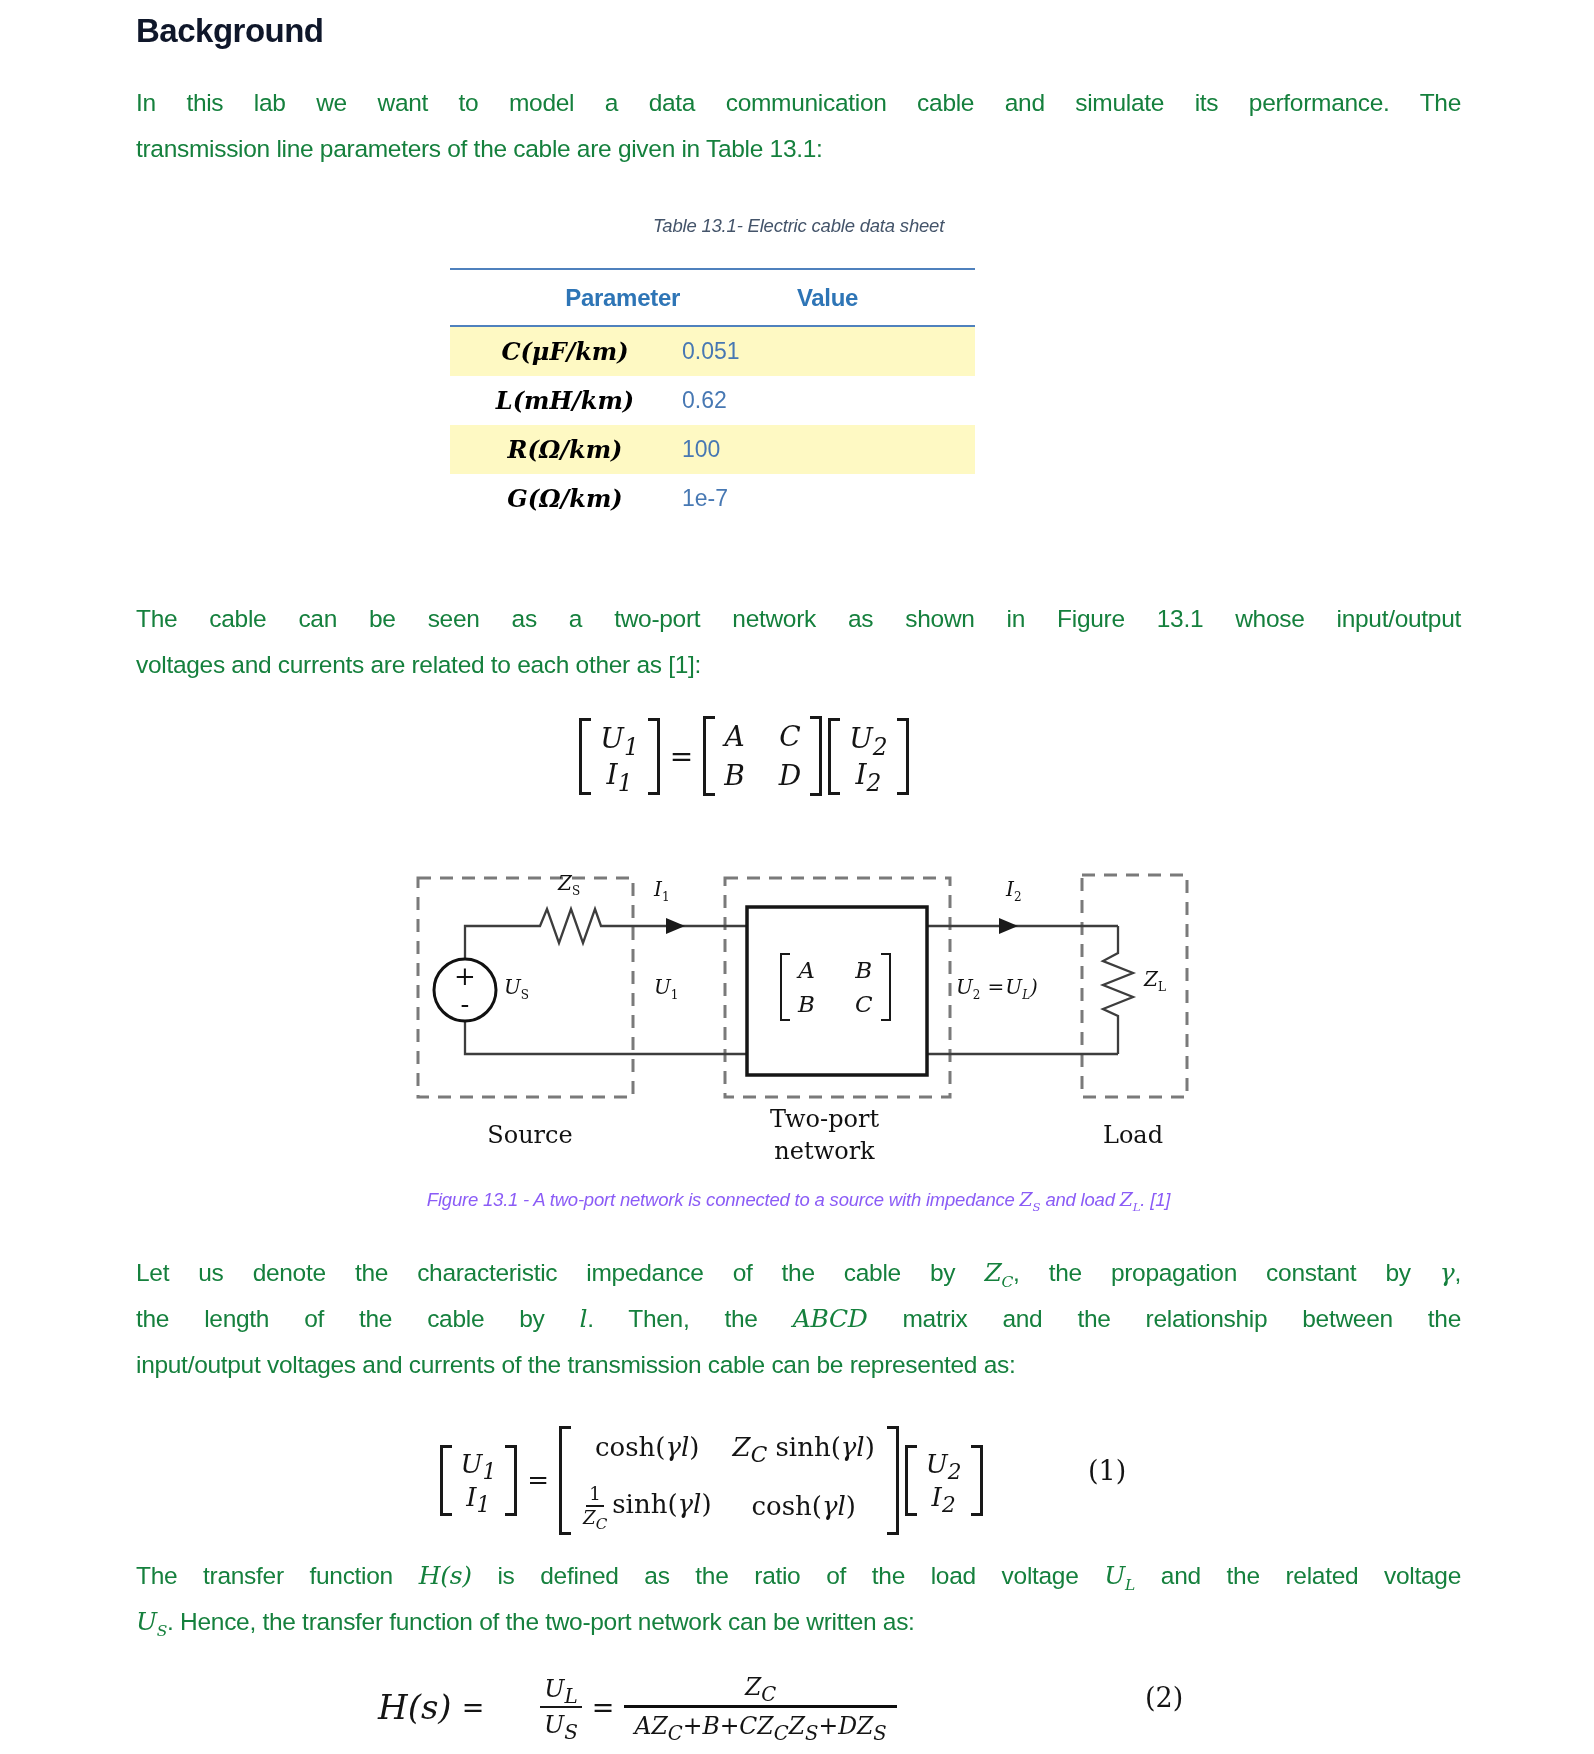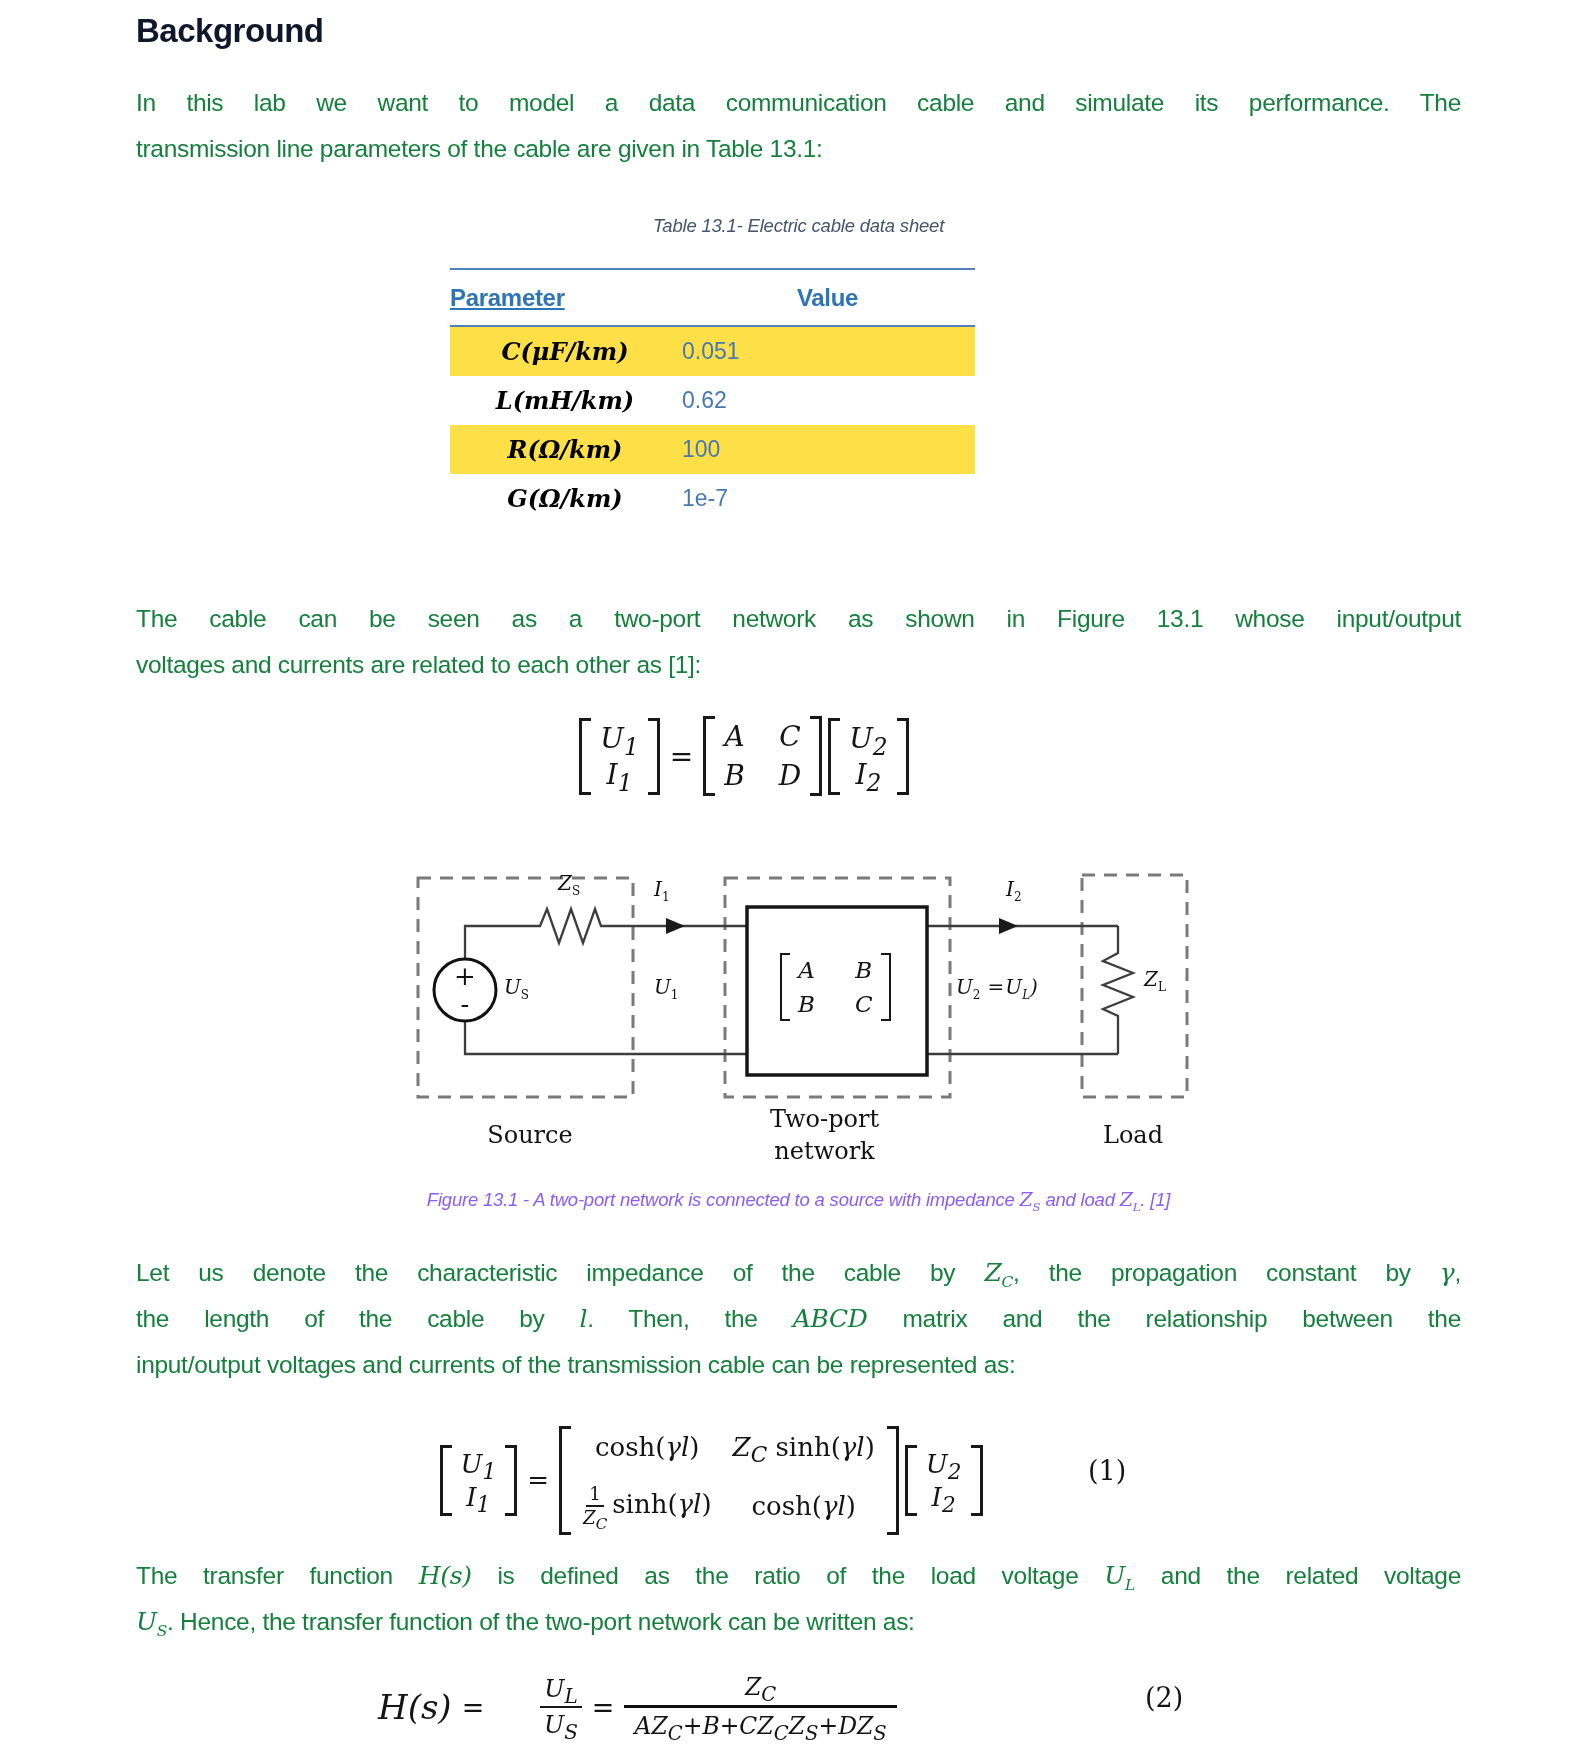--- a/index.html
+++ b/index.html
@@ -18,24 +18,24 @@
   .mi{font-family:"DejaVu Serif",serif;font-style:italic;font-size:25px;}
   .mi sub, .msub{font-size:62%;font-style:italic;}
 
   
   .tcaption{position:absolute;left:136px;width:1325px;top:215px;text-align:center;
             font-size:18.5px;font-style:italic;color:#44546A;letter-spacing:-0.2px;}
   .dtable{position:absolute;left:450px;top:268px;width:525px;}
   .thead{display:flex;align-items:center;height:55px;
          border-top:2.5px solid #4F81BD;border-bottom:2.5px solid #4F81BD;}
   .th{font-weight:bold;font-size:24px;color:#2E75B6;letter-spacing:-0.3px;}
-  .th1{width:230px;text-align:left;text-decoration:underline;}
+  .th1{width:230px;text-align:right;}
   .th2{flex:1;text-align:center;}
   .trow{display:flex;align-items:center;height:49px;}
-  .trow.shade{background:#fde047;}
+  .trow.shade{background:#fef9c3;}
   .td1{width:230px;text-align:center;font-family:"DejaVu Serif",serif;
        font-style:italic;font-weight:bold;font-size:24px;color:#000;}
   .td2{flex:1;padding-left:2px;font-size:23px;color:#4778B3;}
 
   
   .eqrow{position:absolute;display:flex;align-items:center;justify-content:center;
          font-family:"DejaVu Serif",serif;color:#141414;}
   .eqnum{position:absolute;font-family:"DejaVu Serif",serif;font-size:27px;color:#141414;}
   .mat{display:inline-flex;align-items:stretch;}
   .bk{width:9px;flex:none;}

